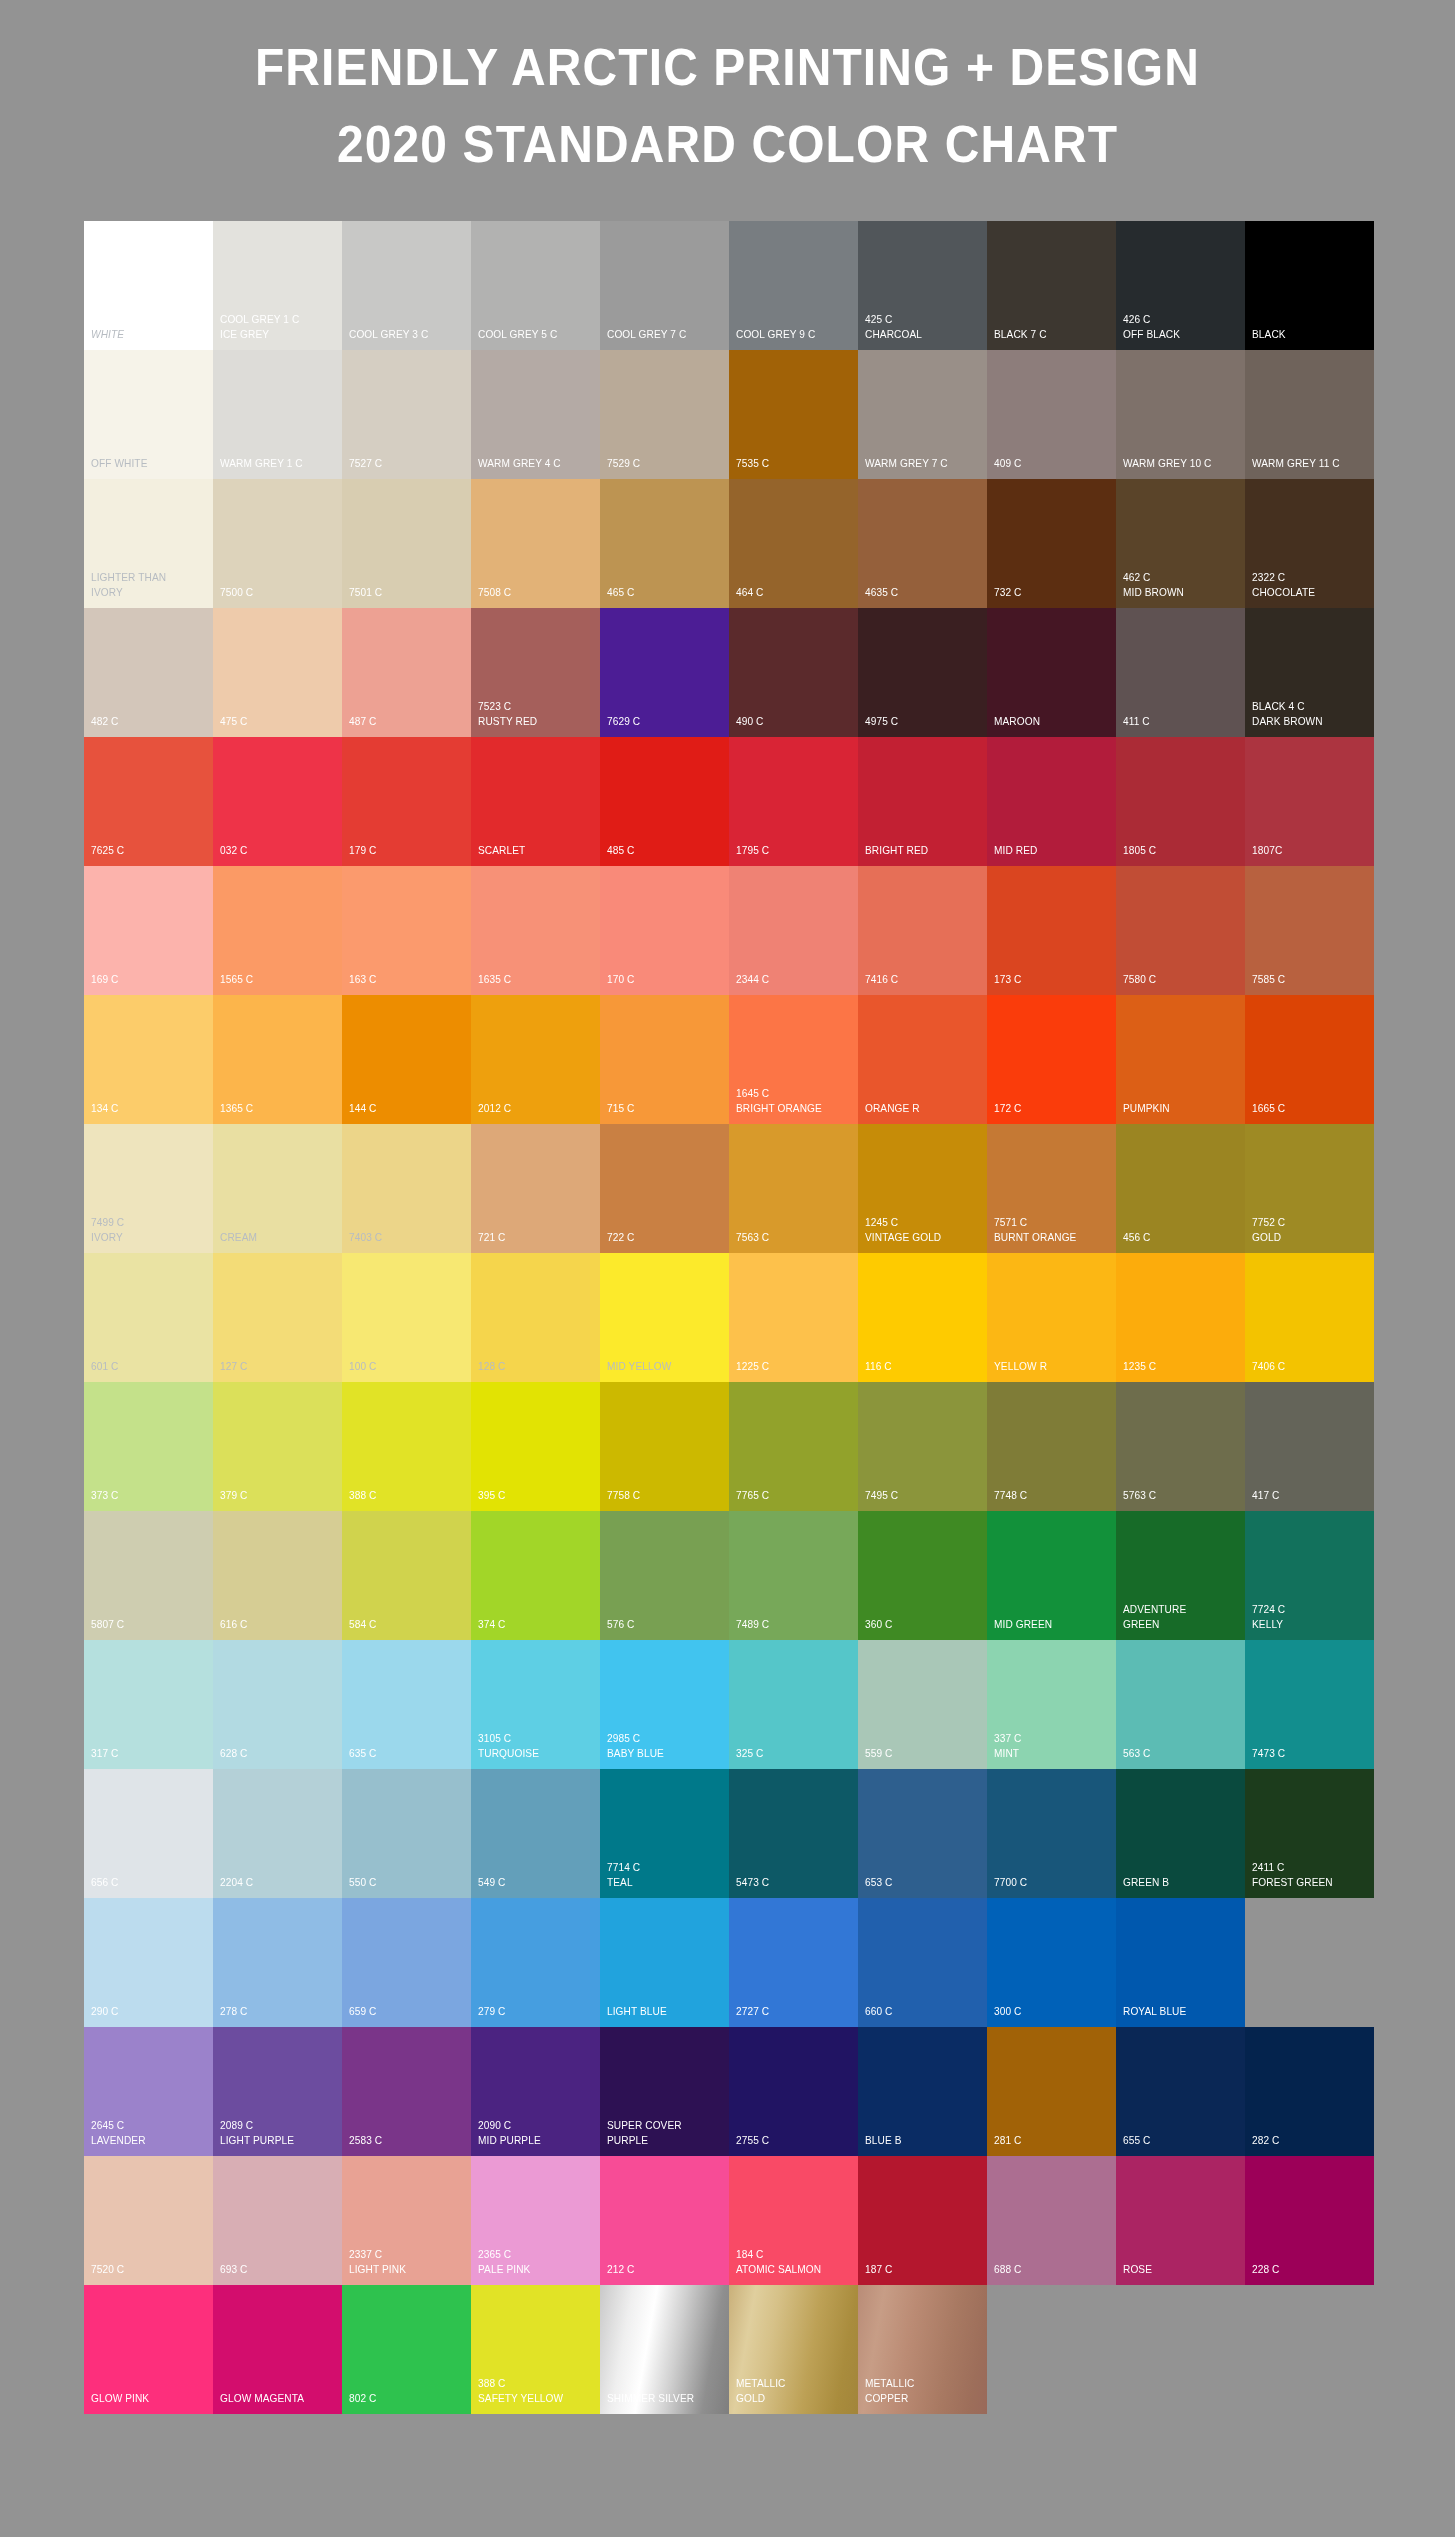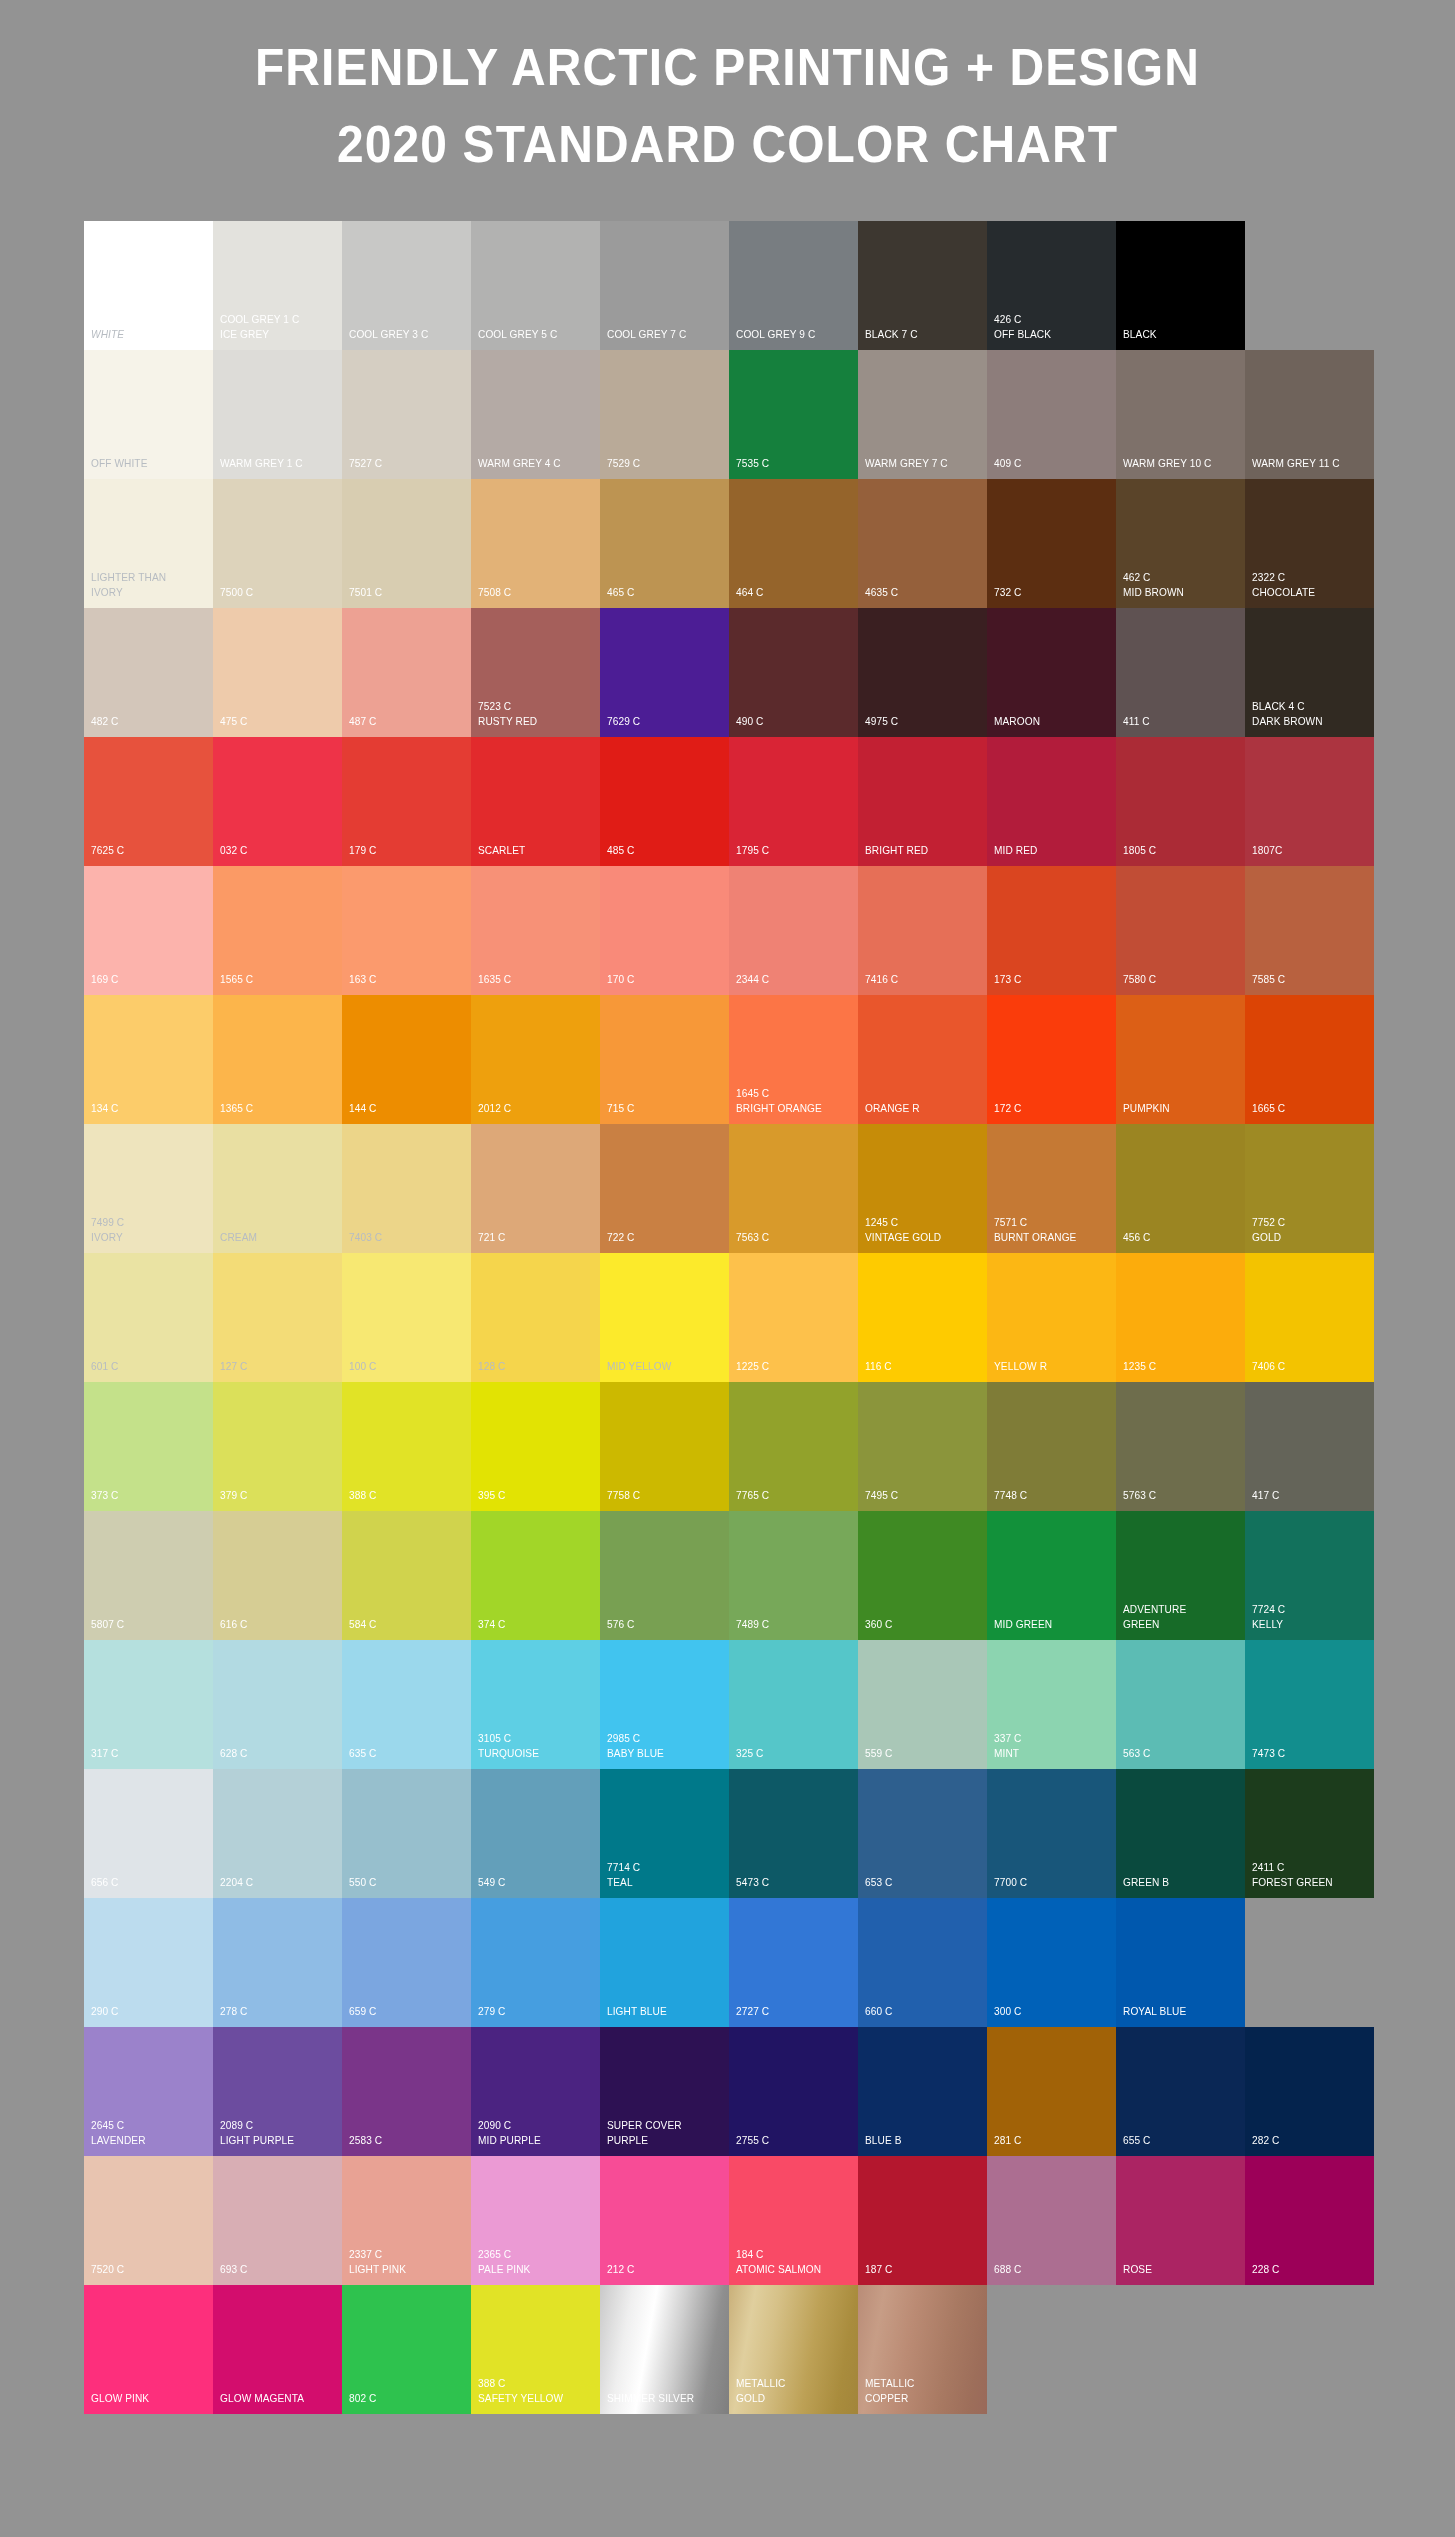--- a/index.html
+++ b/index.html
@@ -122,20 +122,26 @@
         <div class="swatch mid-text" style="background: rgb(155, 155, 155);">
           <div class="swatch-labels">
             <div class="swatch-label">COOL GREY 7 C</div>
           </div>
         </div>
         <div class="swatch mid-text" style="background: rgb(120, 125, 129);">
           <div class="swatch-labels">
             <div class="swatch-label">COOL GREY 9 C</div>
           </div>
         </div>
+        <div class="swatch mid-text" style="background: rgb(81, 86, 90);">
+          <div class="swatch-labels">
+            <div class="swatch-label">425 C</div>
+            <div class="swatch-label">CHARCOAL</div>
+          </div>
+        </div>
         <div class="swatch mid-text" style="background: rgb(61, 55, 48);">
           <div class="swatch-labels">
             <div class="swatch-label">BLACK 7 C</div>
           </div>
         </div>
         <div class="swatch mid-text" style="background: rgb(38, 43, 46);">
           <div class="swatch-labels">
             <div class="swatch-label">426 C</div>
             <div class="swatch-label">OFF BLACK</div>
           </div>
@@ -165,21 +171,21 @@
         <div class="swatch mid-text" style="background: rgb(180, 170, 165);">
           <div class="swatch-labels">
             <div class="swatch-label">WARM GREY 4 C</div>
           </div>
         </div>
         <div class="swatch mid-text" style="background: rgb(185, 170, 152);">
           <div class="swatch-labels">
             <div class="swatch-label">7529 C</div>
           </div>
         </div>
-        <div class="swatch mid-text" style="background: #15803d;">
+        <div class="swatch mid-text" style="background: #a16207;">
           <div class="swatch-labels">
             <div class="swatch-label">7535 C</div>
           </div>
         </div>
         <div class="swatch mid-text" style="background: rgb(153, 143, 136);">
           <div class="swatch-labels">
             <div class="swatch-label">WARM GREY 7 C</div>
           </div>
         </div>
         <div class="swatch mid-text" style="background: rgb(141, 125, 123);">

